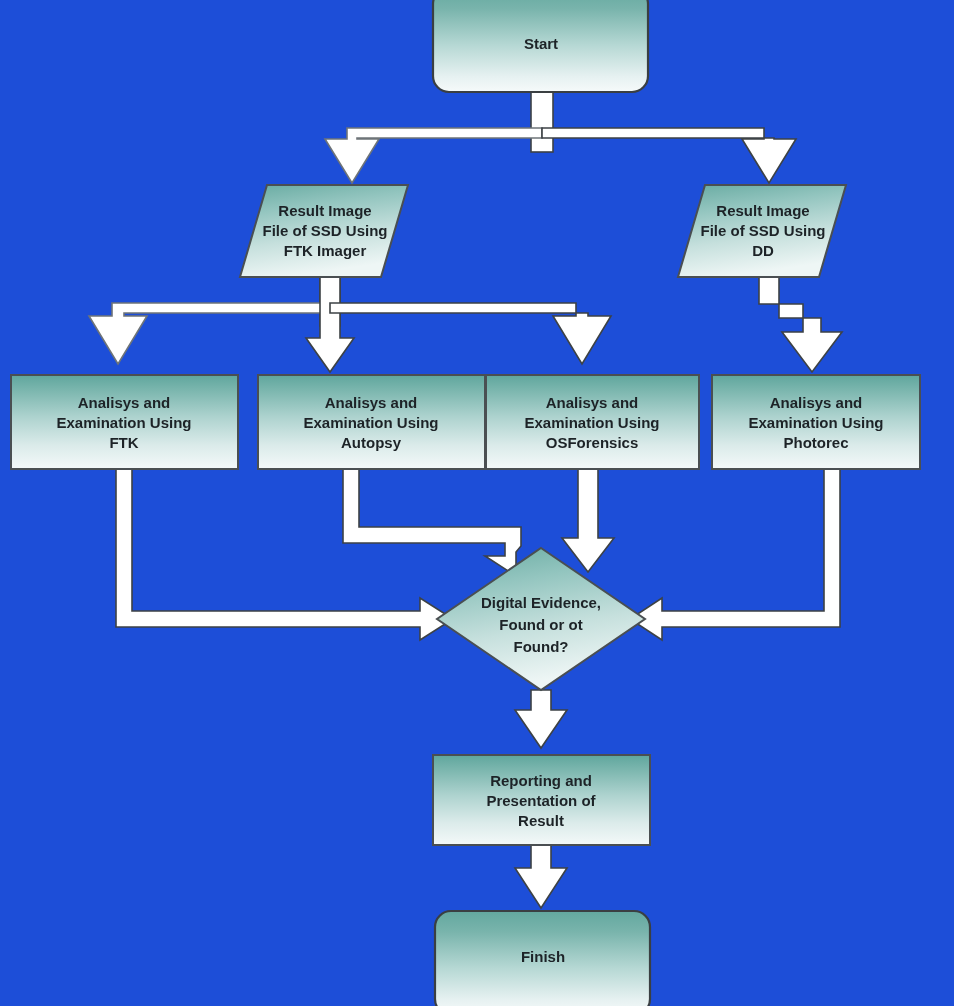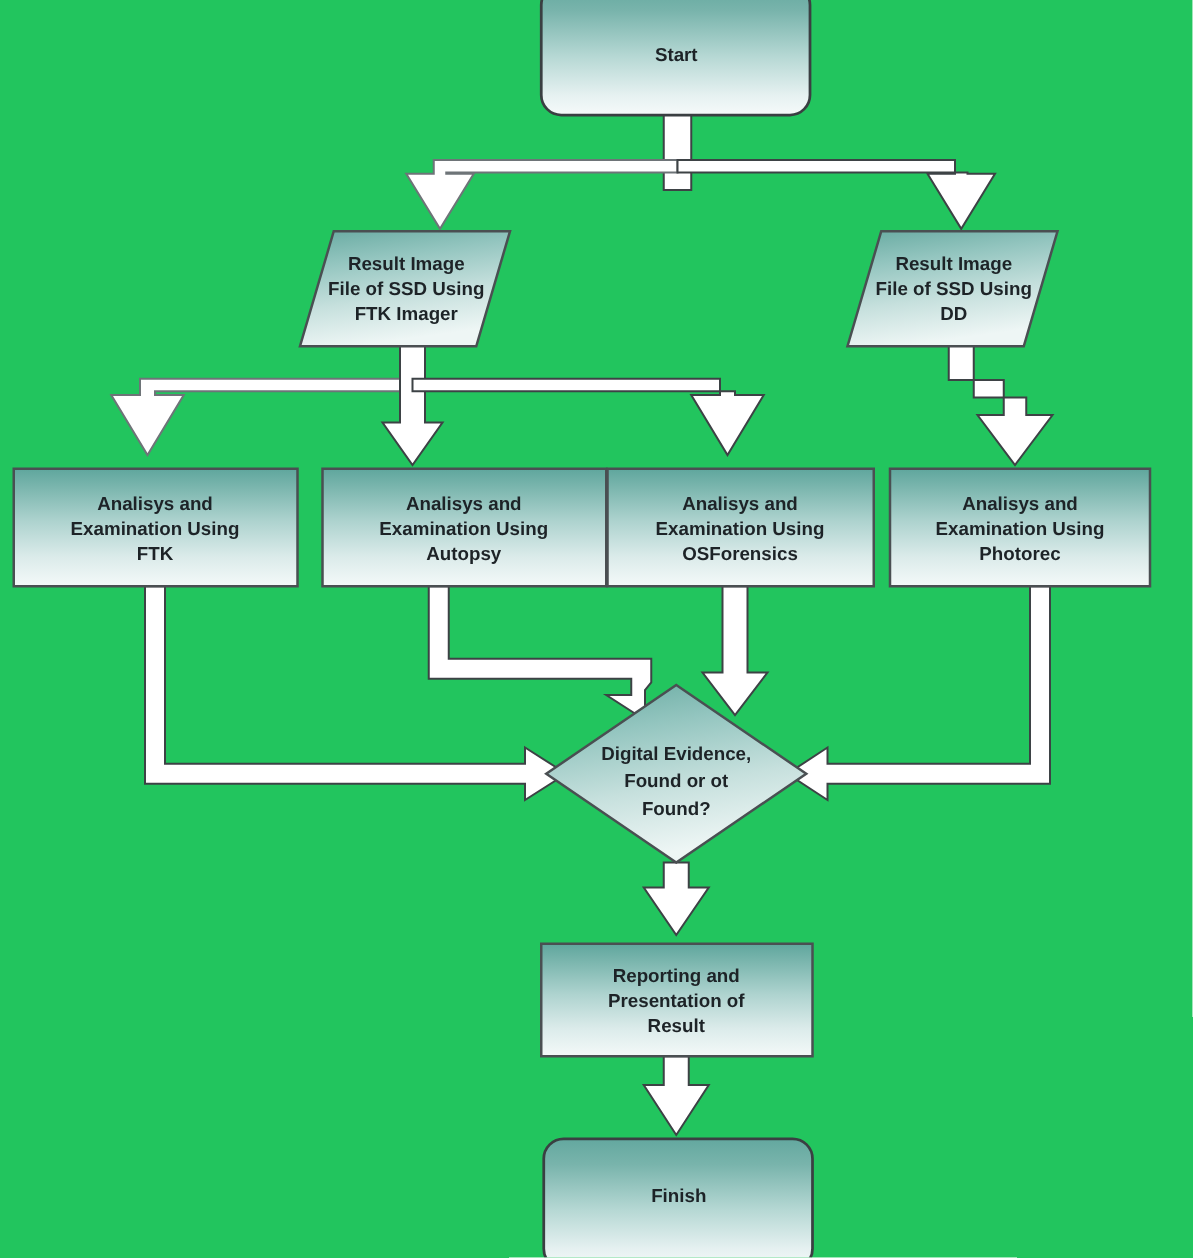--- a/index.html
+++ b/index.html
@@ -1,18 +1,18 @@
 <!DOCTYPE html>
 <html><head>
 <meta charset="utf-8">
 <style>
   html,body{margin:0;padding:0;background:#ffffff;}
   body{width:954px;height:1006px;overflow:hidden;
        font-family:"Liberation Sans","DejaVu Sans",sans-serif;}
-  #canvas{position:relative;width:954px;height:1006px;background:#22c55e;}
+  #canvas{position:relative;width:954px;height:1006px;background:#1d4ed8;}
   svg#flow{position:absolute;left:0;top:0;width:954px;height:1006px;display:block;}
   .node-label{
     font-family:"Liberation Sans","DejaVu Sans",sans-serif;
     font-weight:bold;
     font-size:15px;
     fill:#1d2327;
     text-anchor:middle;
     dominant-baseline:middle;
     paint-order:stroke;
   }

